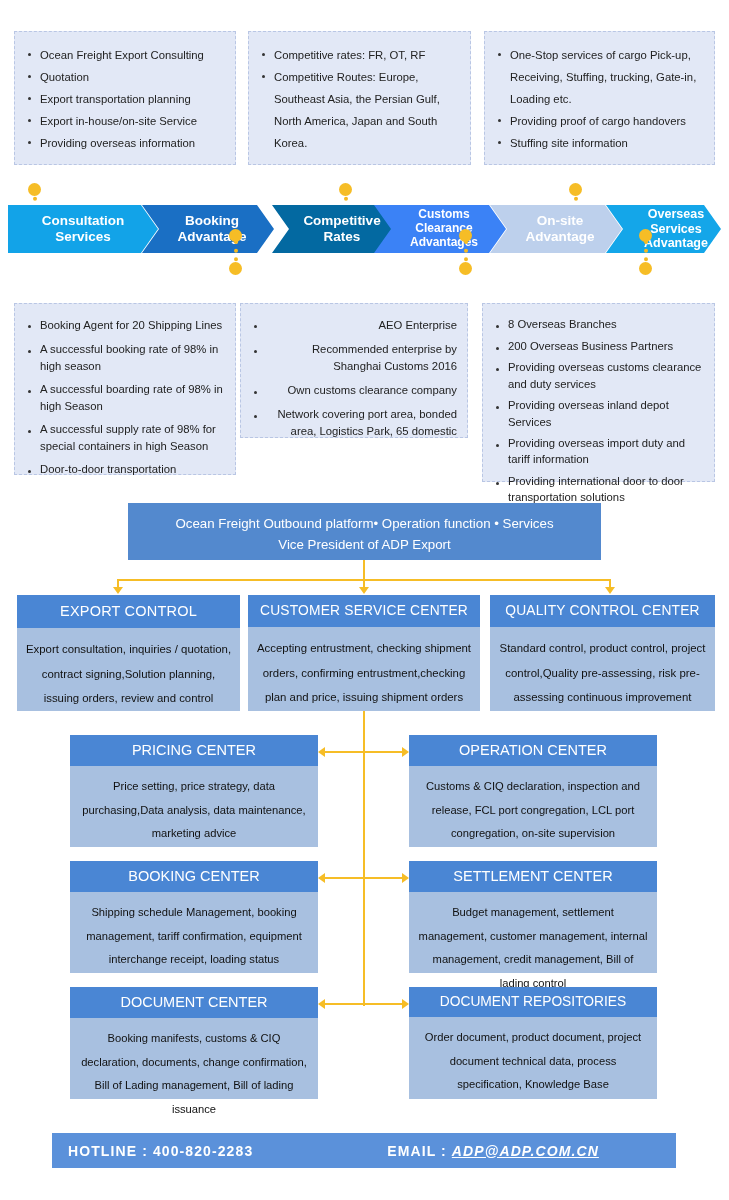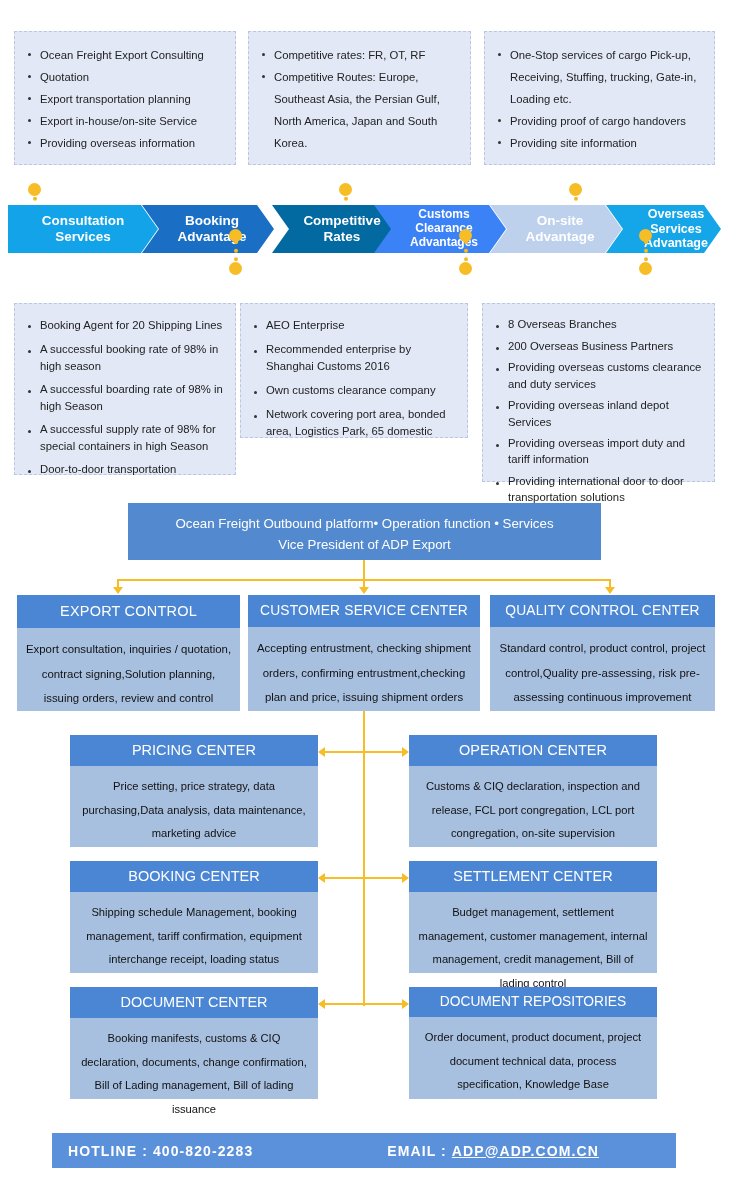--- a/index.html
+++ b/index.html
@@ -165,20 +165,21 @@
     font-size: 14px;
     font-weight: bold;
     letter-spacing: 1.1px;
   }
   #footer-hotline { margin-left: 16px; }
   #footer-email-label { margin-left: 134px; }
   #footer-email {
     margin-left: 5px;
     text-decoration: underline;
     color: #ffffff;
+    font-style: italic;
   }
 </style>
 </head>
 <body>
 
 <div class="info-box" style="left:14px; top:31px; width:222px; height:134px;">
   <ul>
     <li>Ocean Freight Export Consulting</li>
     <li>Quotation</li>
     <li>Export transportation planning</li>
@@ -191,21 +192,21 @@
   <ul>
     <li>Competitive rates: FR, OT, RF</li>
     <li>Competitive Routes: Europe, Southeast Asia, the Persian Gulf, North America, Japan and South Korea.</li>
   </ul>
 </div>
 
 <div class="info-box" style="left:484px; top:31px; width:231px; height:134px;">
   <ul>
     <li>One-Stop services of cargo Pick-up, Receiving, Stuffing, trucking, Gate-in, Loading etc.</li>
     <li>Providing proof of cargo handovers</li>
-    <li>Providing site information</li>
+    <li>Stuffing site information</li>
   </ul>
 </div>
 
 <div class="conn" style="left:33px; top:188px; height:30px;"></div>
 <div class="dot" style="left:28px; top:183px;"></div>
 <div class="dot" style="left:28px; top:211px;"></div>
 
 <div class="conn" style="left:344px; top:188px; height:30px;"></div>
 <div class="dot" style="left:339px; top:183px;"></div>
 <div class="dot" style="left:339px; top:211px;"></div>
@@ -274,21 +275,21 @@
 <div class="info-box" style="left:14px; top:303px; width:222px; height:172px;">
   <ul>
     <li style="line-height:1.7;"> Booking Agent for 20 Shipping Lines</li>
     <li style="line-height:1.5; margin-top:6px;">A successful booking rate of 98% in high season</li>
     <li style="line-height:1.5; margin-top:6px;">A successful boarding rate of 98% in high Season</li>
     <li style="line-height:1.5; margin-top:6px;">A successful supply rate of 98% for special containers in high Season</li>
     <li style="line-height:1.5; margin-top:6px;">Door-to-door transportation</li>
   </ul>
 </div>
 
-<div class="info-box" style="left:240px; top:303px; width:228px; height:135px;">
+<div class="info-box" style="left:240px; top:303px; width:228px; height:135px;text-align:right;">
   <ul>
     <li style="line-height:1.6;">AEO Enterprise</li>
     <li style="line-height:1.5; margin-top:7px;">Recommended enterprise by Shanghai Customs 2016</li>
     <li style="line-height:1.5; margin-top:7px;">Own customs clearance company</li>
     <li style="line-height:1.5; margin-top:7px;">Network covering port area, bonded area, Logistics Park, 65 domestic</li>
   </ul>
 </div>
 
 <div class="info-box" style="left:482px; top:303px; width:233px; height:179px;">
   <ul>

